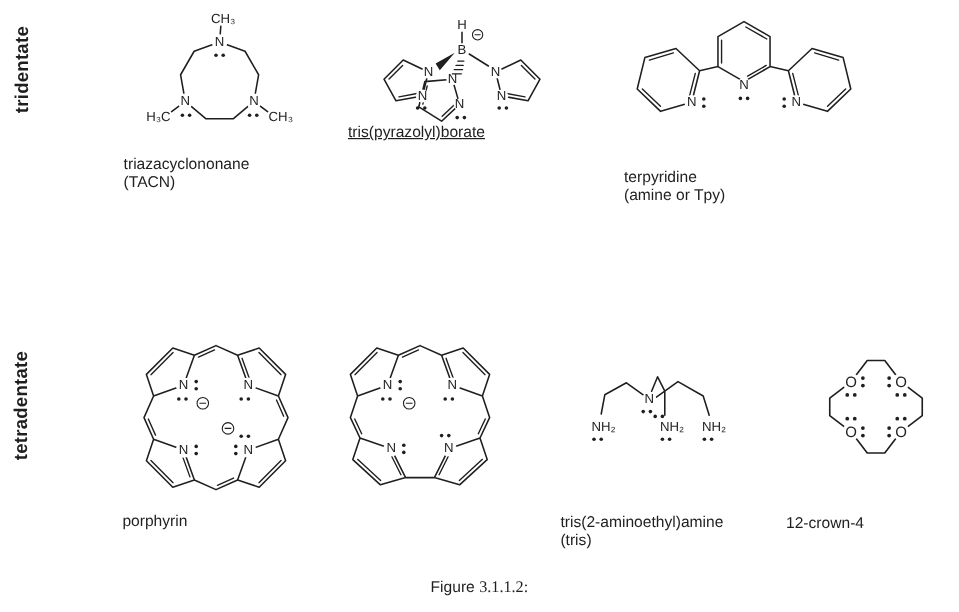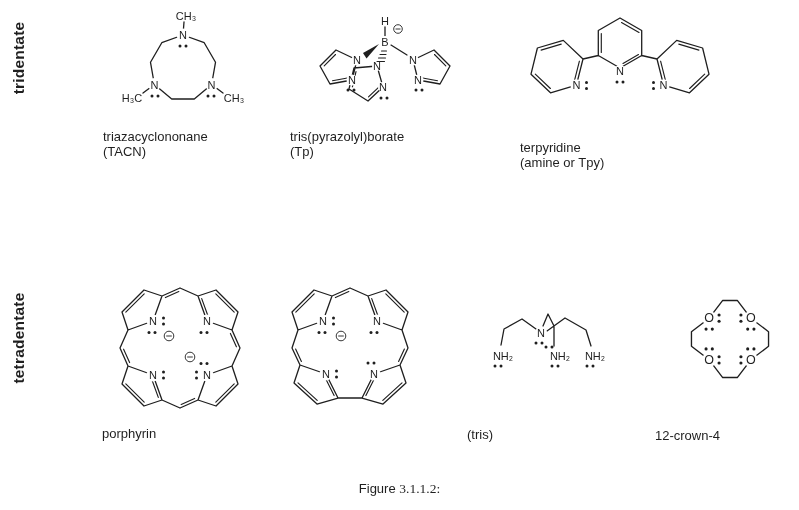--- a/index.html
+++ b/index.html
@@ -95,23 +95,22 @@
       </g>
       <g class="lp">
         <circle cx="-37" cy="48" r="1.5"></circle>
           <circle cx="-31" cy="48" r="1.5"></circle>
         <circle cx="31" cy="48" r="1.5"></circle>
           <circle cx="37" cy="48" r="1.5"></circle>
         <circle cx="-4" cy="56" r="1.5"></circle>
           <circle cx="2" cy="56" r="1.5"></circle>
       </g>
     </svg>
-    <figcaption class="slabel" style="margin-top:27px;">
+    <figcaption class="slabel" style="text-decoration:underline;">
       <div>tris(pyrazolyl)borate</div>
-      <div>(Tp)</div>
     </figcaption>
   </figure>
 
   <figure class="structure" style="left:520px;top:10px;width:200px;">
     <svg width="200" height="100" viewBox="-100 -48 200 100">
       <path class="bond" d="M0,10 L-21.7,-2.5 L-21.7,-27.5 L0,-40 L21.7,-27.5 L21.7,-2.5 Z M-21.7,-2.5 L-37,1 M21.7,-2.5 L37,1 M-37,1 L-43.6,27.2 L-69.5,34.8 L-89,16.2 L-82.6,-10 L-56.7,-17.6 Z M37,1 L43.6,27.2 L69.5,34.8 L89,16.2 L82.6,-10 L56.7,-17.6 Z"></path>
       <path class="dbond" d="M-18.7,-5.5 L-18.7,-24.5 M1.5,-35.5 L19,-25.5 M18.5,-3.5 L3,5.5 M-40.6,3.2 L-45.8,23.6 M-69.6,30.5 L-84.7,16.1 M-78.9,-7.9 L-58.8,-13.9 M40.6,3.2 L45.8,23.6 M69.6,30.5 L84.7,16.1 M78.9,-7.9 L58.8,-13.9"></path>
       <g>
         <circle class="mask" cx="0" cy="13" r="6"></circle>
           <circle class="mask" cx="-43.6" cy="27.2" r="6"></circle>
@@ -230,20 +229,21 @@
           <circle cx="11" cy="14" r="1.5"></circle>
         <circle cx="-46" cy="33" r="1.5"></circle>
           <circle cx="-40" cy="33" r="1.5"></circle>
         <circle cx="11" cy="33" r="1.5"></circle>
           <circle cx="17" cy="33" r="1.5"></circle>
         <circle cx="46" cy="33" r="1.5"></circle>
           <circle cx="52" cy="33" r="1.5"></circle>
       </g>
     </svg>
     <figcaption class="slabel" style="margin-top:54px;">
+      <div>tris(2-aminoethyl)amine</div>
       <div>(tris)</div>
     </figcaption>
   </figure>
 
   <figure class="structure" style="left:655px;top:289px;width:150px;">
     <svg width="100" height="100" viewBox="-48 -48 96 96">
       <path class="bond" d="M-20,-20 L-7,-37 L7,-37 L20,-20 L37,-7 L37,7 L20,20 L7,37 L-7,37 L-20,20 L-37,7 L-37,-7 Z"></path>
       <g>
         <circle class="mask" cx="-20" cy="-20" r="7"></circle>
           <circle class="mask" cx="20" cy="-20" r="7"></circle>

